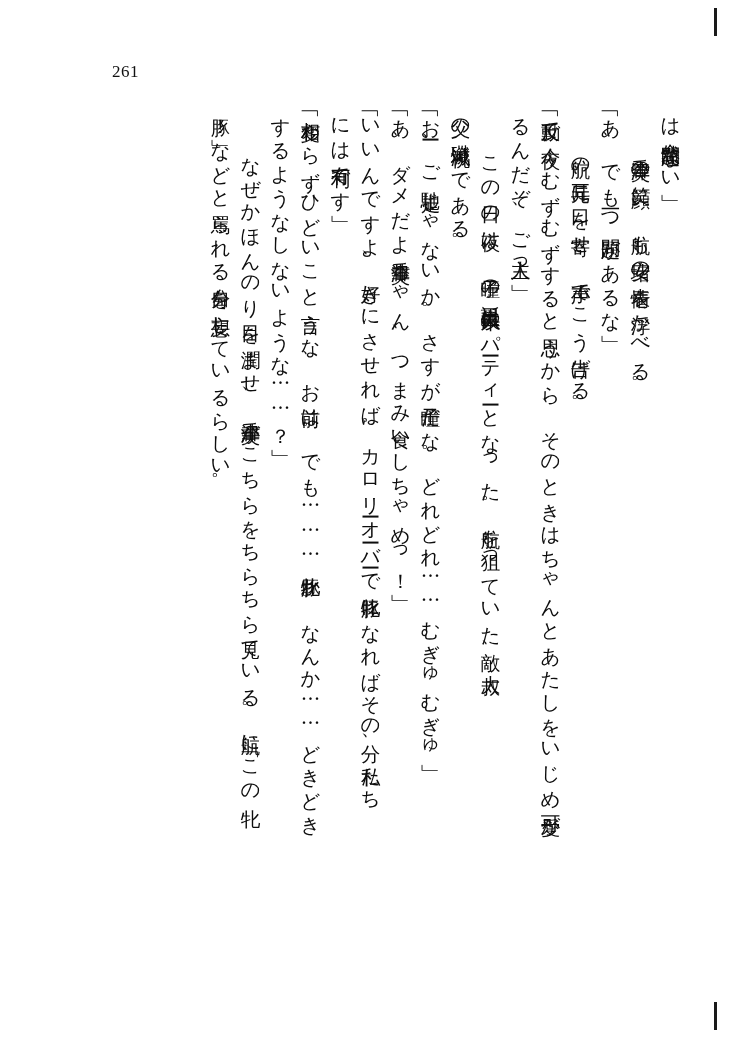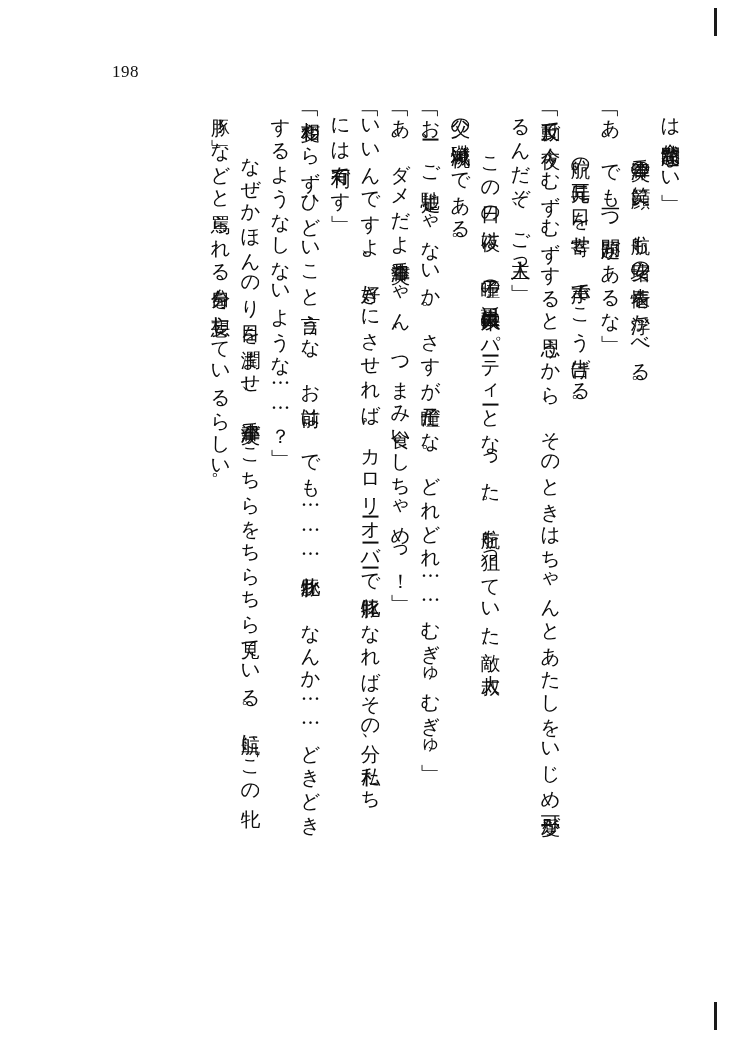--- a/index.html
+++ b/index.html
@@ -78,21 +78,21 @@
   .col.indent-1 { padding-top: 18px; }
 </style>
 </head>
 <body>
 
 <div id="page">
 
   <div class="edge-mark top"></div>
   <div class="edge-mark bottom"></div>
 
-  <div id="page-number">198</div>
+  <div id="page-number">261</div>
 
   <div id="text-block">
     <div class="col">は全然問題ない」</div>
     <div class="col indent-1">　香津美の笑顔に、航も安堵の表情を浮かべる。</div>
     <div class="col">「あ、でも一つ問題があるな」</div>
     <div class="col indent-1">　航の耳元に口を寄せ、小声でこう告げる。</div>
     <div class="col">「反動で今夜、むずむずすると思うから、そのときはちゃんとあたしをいじめ可愛が</div>
     <div class="col">るんだぞ、ご主人っ」</div>
     <div class="col indent-1">　この日の夜は、瞳子の誕生日以来のパーティーとなった。航を狙っていた敵、大叔</div>
     <div class="col">父の殲滅祝いである。</div>

